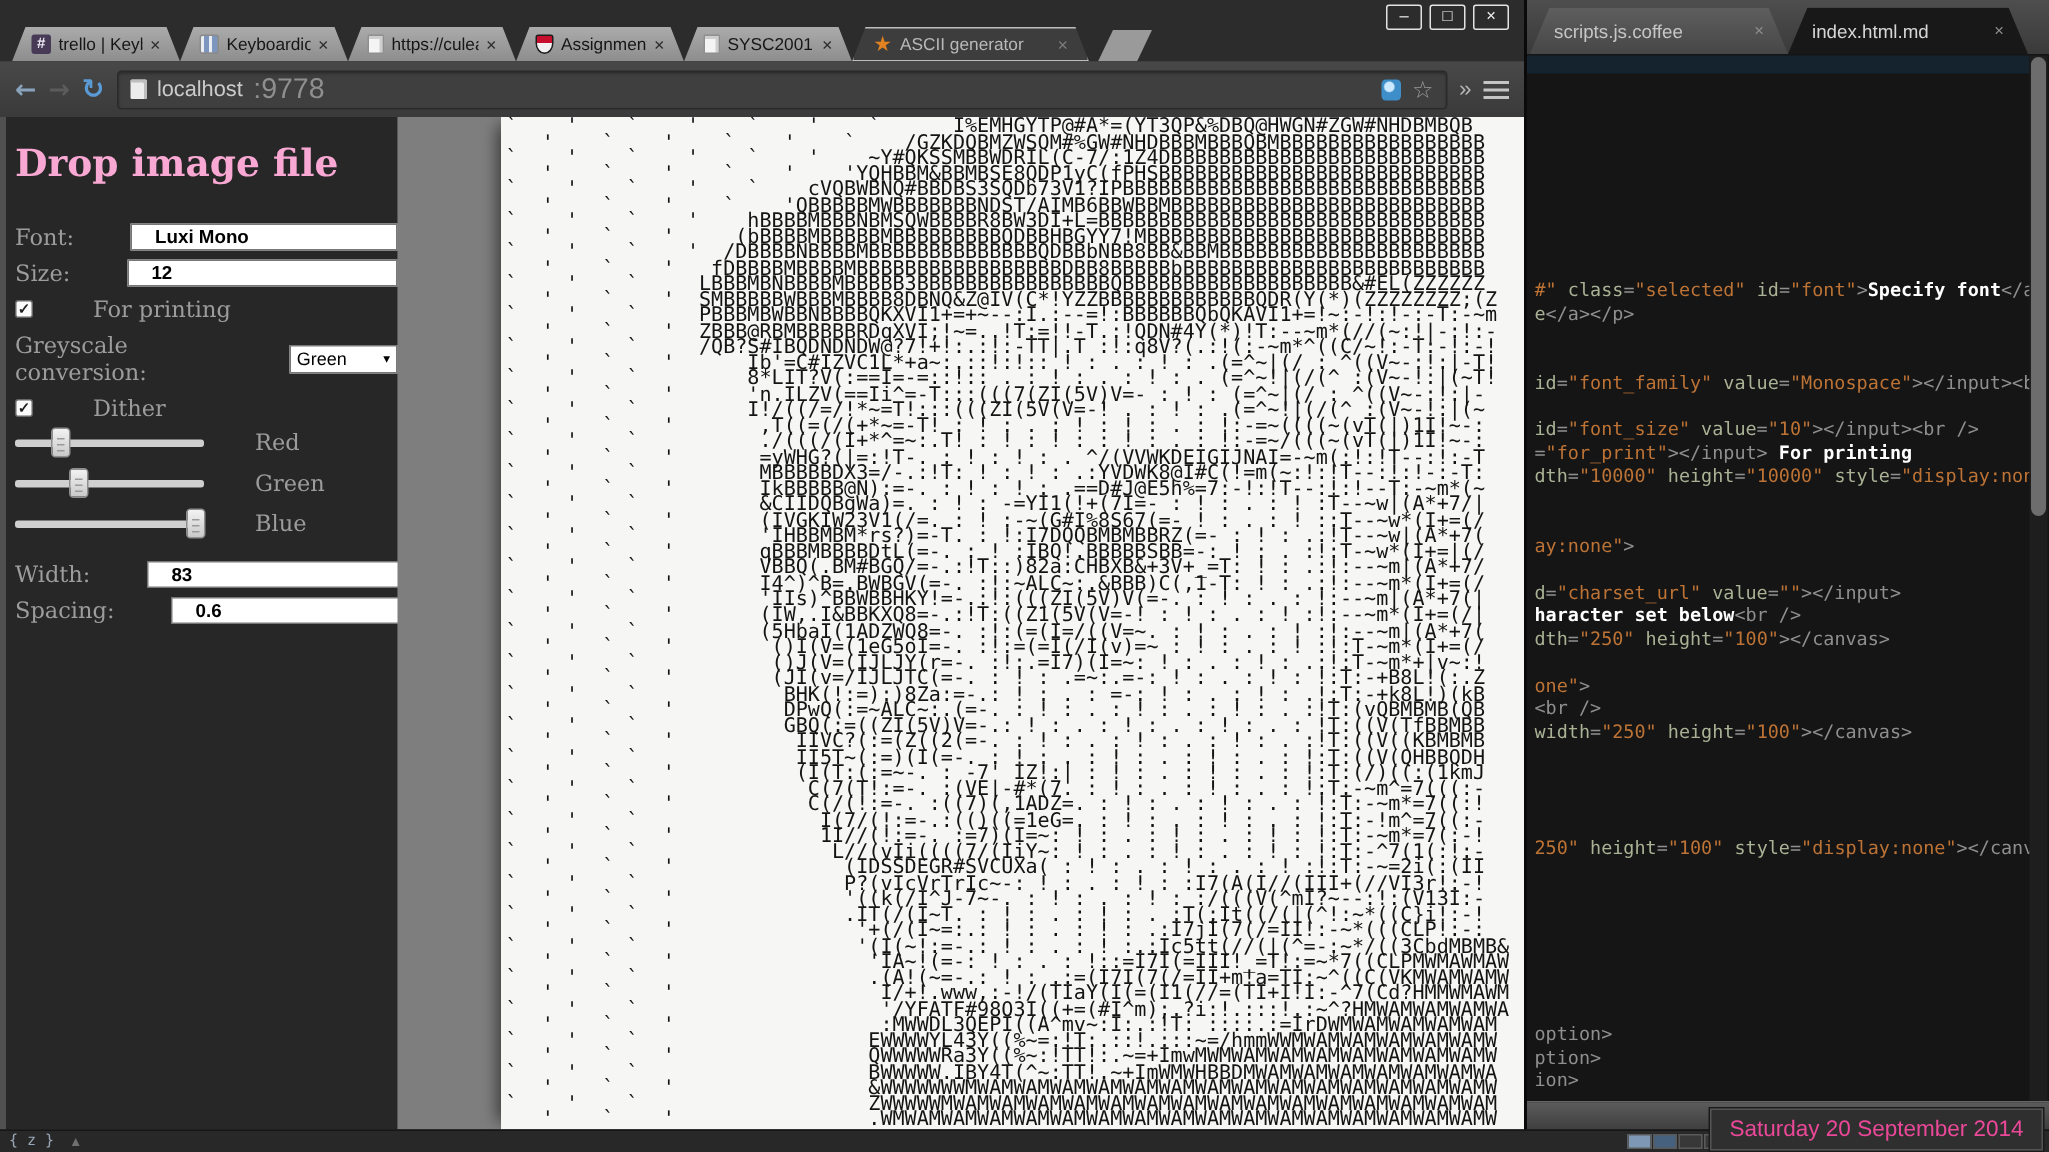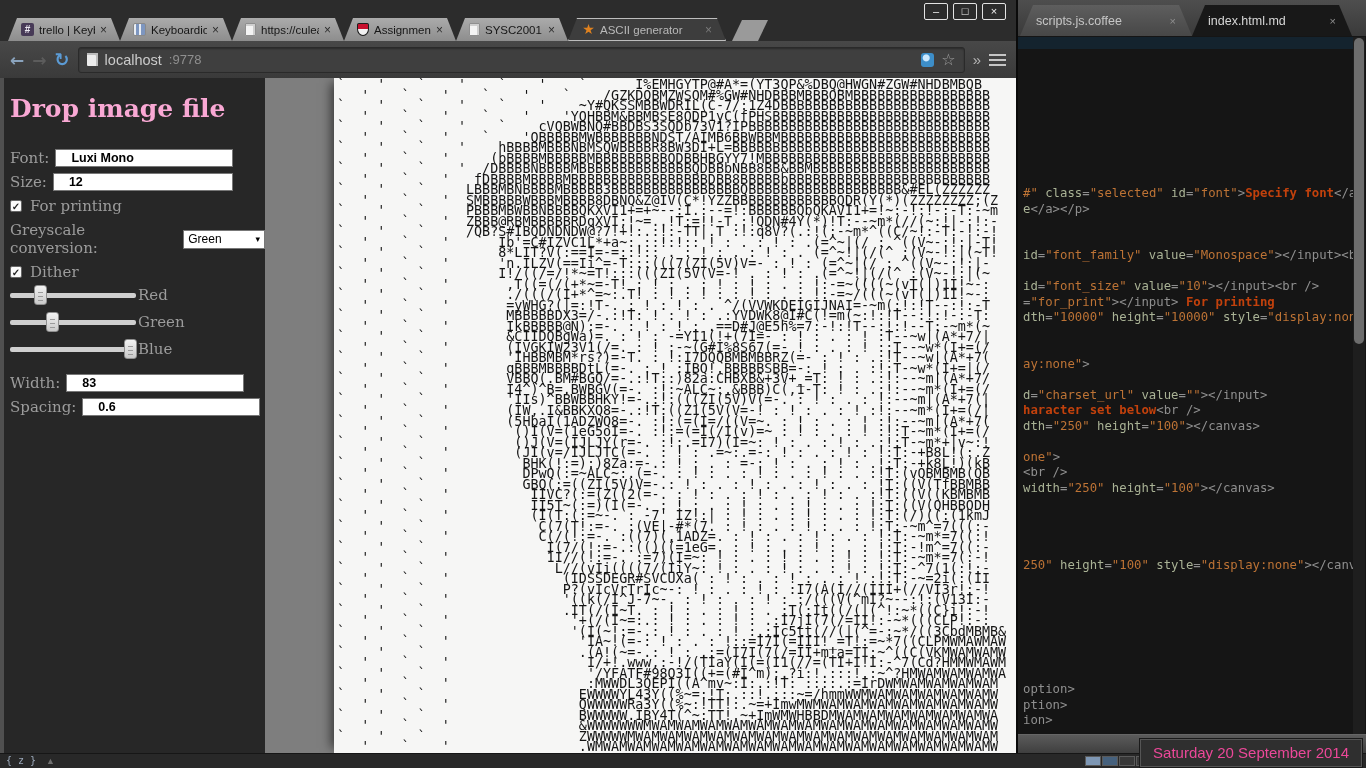--- a/index.html
+++ b/index.html
@@ -32,33 +32,33 @@
   .ic-star   { color:#e0821f; font-size:14px; line-height:13px; text-align:center; }
 
   .toolbar { position:absolute; left:0; top:41px; right:0; height:37px;
              background:linear-gradient(#484848,#3a3a3a); display:flex; align-items:center; padding:0 10px; gap:8px; }
   .navbtn { font-family:"DejaVu Sans",sans-serif; font-weight:bold; font-size:17px; line-height:20px; }
   .nav-back { color:#8aa3bd; } .nav-fwd { color:#5c5c5c; } .nav-reload { color:#5b9bd5; font-size:18px; }
   .urlbox { flex:1 1 auto; height:26px; background:#3f3f3f; border:1px solid #2a2a2a; border-radius:3px;
             display:flex; align-items:center; gap:7px; padding:0 8px; box-shadow:inset 0 1px 2px rgba(0,0,0,.35); }
   .url-pageic { width:11px; height:13px; background:#ececec; border-radius:1px; box-shadow:inset -2px 2px 0 #bdbdbd; flex:none; }
   .url-host { color:#cbcbcb; font-size:14.5px; }
-  .url-port { color:#8f8f8f; font-size:13px; }
+  .url-port { color:#8f8f8f; font-size:19px; }
   .url-spacer { flex:1 1 auto; }
   .url-action { width:13px; height:14px; border-radius:3px; background:radial-gradient(circle at 40% 35%,#cde9ff 0 3px,#3d8ec9 4px); flex:none; }
   .url-star { color:#9a9a9a; font-size:16px; line-height:16px; font-family:"DejaVu Sans",sans-serif; }
   .chev { color:#b5b5b5; font-size:15px; }
   .menu-ic { display:flex; flex-direction:column; gap:3px; }
   .menu-ic i { display:block; width:17px; height:2px; background:#c5c5c5; }
 
   .content { position:absolute; left:0; top:78px; right:0; bottom:0; }
   .sidebar { position:absolute; left:0; top:0; width:265px; height:100%; background:#272727;
              border-left:4px solid #505050; color:#9c9c9c; font-family:"DejaVu Serif",serif; }
   .sidebar h1 { font-size:25px; color:#f9a8d4; margin:16px 0 26px 6px; font-family:"DejaVu Serif",serif; }
-  .row { display:flex; align-items:center; margin:6px 0 0 6px; font-size:15px; }
+  .row { display:flex; align-items:center; margin:6px 0 0 6px; font-size:15px;gap:32px; }
   .row label { margin-right:6px; }
   .tinput { height:18px; border:1px solid #777; background:#fff; color:#000;
             font:bold 12.5px "Liberation Sans",sans-serif; padding:0 15px; }
   .cb { width:12px; height:12px; background:#fafafa; border:1px solid #666; border-radius:2px;
         color:#1e1e1e; font:bold 10px/11px "Liberation Sans",sans-serif; text-align:center; margin-right:8px; flex:none; }
   .sel { width:82px; height:19px; background:#fff; border:1px solid #777; color:#000;
          font:12px "Liberation Sans",sans-serif; display:flex; align-items:center; padding:0 4px; }
   .sel .v { flex:1; } .sel .ar { font-size:9px; }
   .sliderrow { height:26px; margin-top:1px; }
   .track { position:relative; width:126px; height:5px; background:#cfcfcf; border-radius:2px; margin-right:2px; }
@@ -80,21 +80,21 @@
   .etab { height:31px; display:flex; align-items:center; gap:10px; padding:0 16px; font-size:12.5px; color:#c6c6c6;
           clip-path:polygon(13px 0, calc(100% - 13px) 0, 100% 100%, 0 100%);
           background:linear-gradient(#5e5e5e,#474747); width:172px; }
   .etab.active { background:#181818; color:#d6d6d6; width:160px; }
   .etab .lbl { flex:1; overflow:hidden; white-space:nowrap; }
   .etab .x { color:#8f8f8f; font-size:11px; }
   .curline { position:absolute; left:0; top:37px; right:13px; height:12px; background:#14232e; }
   .code { position:absolute; left:5px; top:186px; right:13px; height:546px; overflow:hidden;
           font-family:"DejaVu Sans Mono",monospace; font-size:12.3px; line-height:15.5px; white-space:pre; }
   .code .g { color:#8f8f8f; } .code .a { color:#a9b295; } .code .s { color:#bd7335; }
-  .code .b { color:#c2410c; font-weight:bold; }
+  .code .b { color:#ffffff; font-weight:bold; }
   .escroll { position:absolute; top:37px; right:1px; width:12px; bottom:19px; background:#1e1e1e; }
   .ethumb { position:absolute; top:1px; left:1px; width:10px; height:306px; background:#6d6d6d; border-radius:5px; }
   .estatus { position:absolute; left:0; right:0; bottom:0; height:19px; background:linear-gradient(#5b5b5b,#3f3f3f);
              border-top:1px solid #666; color:#cfcfcf; font-size:11.5px; display:flex; align-items:center; }
   .estatus .l { margin-left:158px; } .estatus .r { margin-left:auto; margin-right:56px; }
 
   
   #taskbar { position:absolute; left:0; top:753px; width:1366px; height:15px; background:#282828; border-top:1px solid #161616; }
   .tz { position:absolute; left:6px; top:1px; color:#9aa7b8; font:10px "DejaVu Sans Mono",monospace; }
   .tri { position:absolute; left:46px; top:2px; color:#6f6f6f; font-size:9px; }

